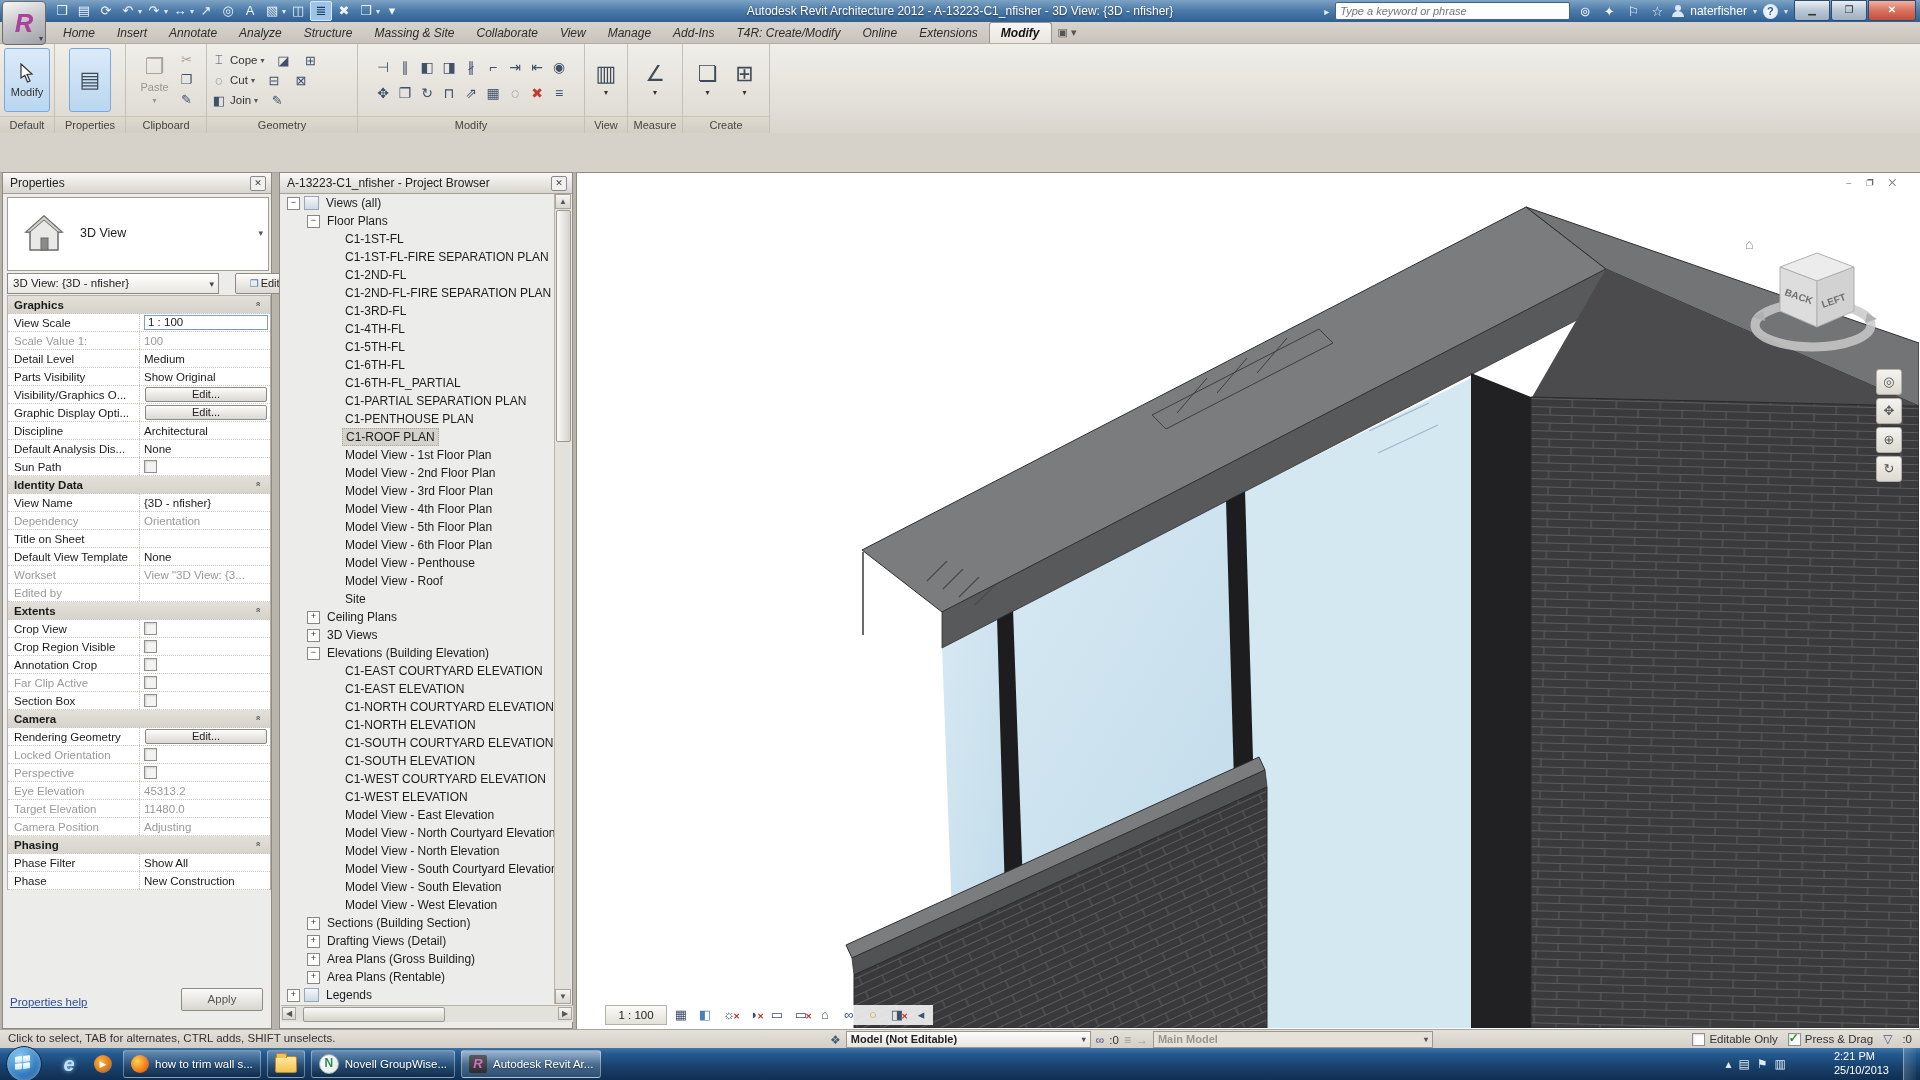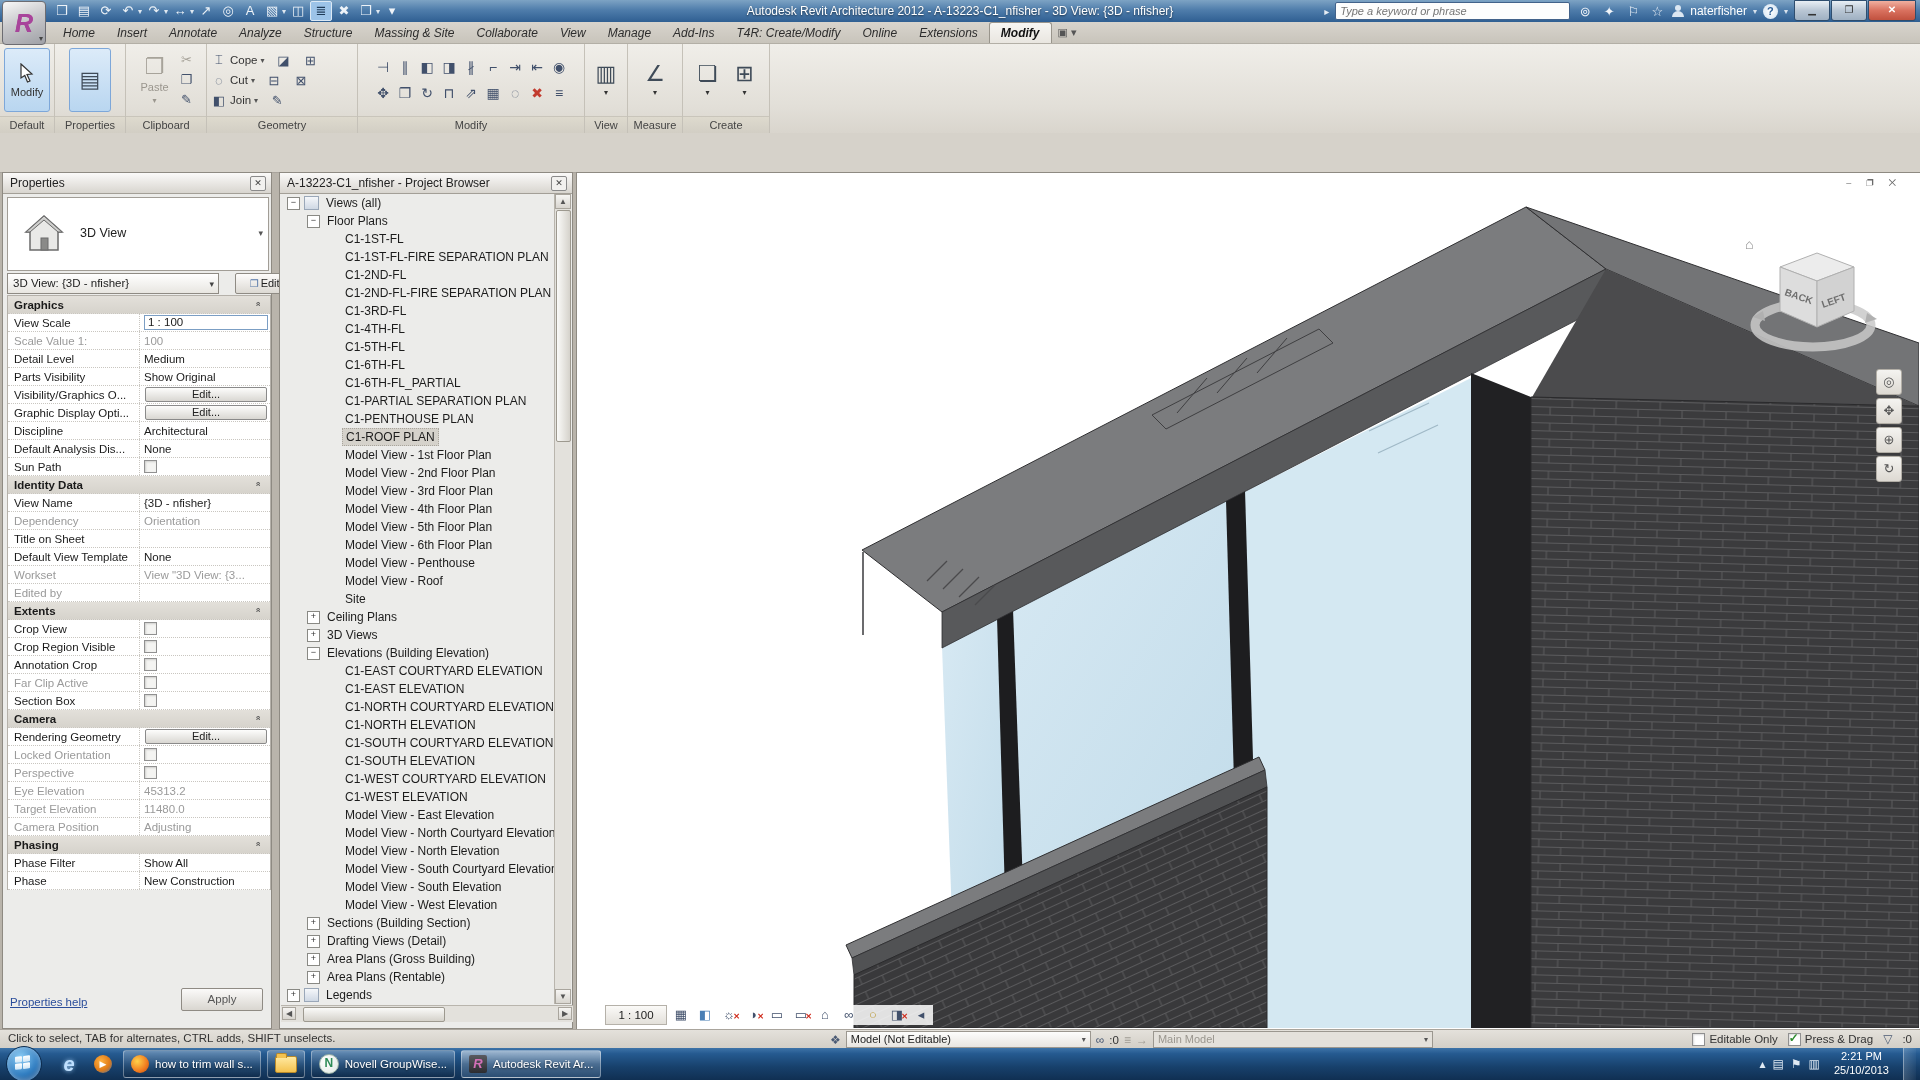--- a/index.html
+++ b/index.html
@@ -127,21 +127,21 @@
   .vcbi{position:relative;width:22px;height:18px;border:1px solid transparent;text-align:center;line-height:17px;font-size:13px;color:#41506b;}
   .vcbi .offx{position:absolute;right:0px;bottom:-1px;font-size:8px;color:#cf2a1b;font-weight:bold;}
   
   #statusbar{position:absolute;left:0;top:1029px;width:1920px;height:19px;background:linear-gradient(180deg,#e4e1db,#d2cec6);
     border-top:1px solid #a9a49c;font-size:11.5px;color:#333;}
   #sbhint{position:absolute;left:8px;top:2px;}
   #sbright{position:absolute;left:830px;top:1px;display:flex;align-items:center;gap:5px;}
   .sbico{font-size:12px;color:#4a5a74;}
   .sbico.dis{color:#a09c94;}
   .sbdrop{height:15px;border:1px solid #9b978f;background:linear-gradient(180deg,#fdfdfc,#e8e5e0);line-height:15px;
-    font-size:11px;padding:0 4px;position:relative;color:#222;}
+    font-size:11px;padding:0 4px;position:relative;color:#222;font-weight:bold;}
   .sbdrop .dd{font-size:8px;color:#555;margin-left:6px;}
   .sbdrop.dis{color:#9a968e;background:#e4e1db;}
   #sbfar{position:absolute;right:8px;top:2px;display:flex;align-items:center;gap:10px;}
   .sbcb{display:flex;align-items:center;gap:4px;}
   .sbcb .cb{background:#fff;}
   .cb.checked{position:relative;}
   .cb.checked:after{content:"✓";position:absolute;left:0px;top:-3px;color:#2c8a2c;font-size:12px;font-weight:bold;}
   
   #taskbar{position:absolute;left:0;top:1048px;width:1920px;height:32px;
     background:linear-gradient(180deg,#3e74a8 0%,#255a90 18%,#17406b 60%,#102f52 100%);display:flex;align-items:center;}
@@ -158,21 +158,21 @@
   .foldico{width:20px;height:15px;background:linear-gradient(180deg,#ffe9a0,#f4c24f);border:1px solid #b98a2a;border-radius:2px;position:relative;}
   .foldico:before{content:"";position:absolute;left:0;top:-4px;width:9px;height:4px;background:#f4c24f;border:1px solid #b98a2a;border-bottom:none;border-radius:2px 2px 0 0;}
   .novico{width:18px;height:18px;border-radius:50%;background:radial-gradient(circle at 35% 35%,#ffffff,#dfe8e2);border:1px solid #9db3a6;
     color:#2e8b57;font-weight:bold;text-align:center;line-height:17px;font-size:12px;text-shadow:none;}
   .revico{width:18px;height:18px;background:linear-gradient(180deg,#5a5a60,#2c2c30);border-radius:2px;color:#d470b8;
     font-weight:bold;font-style:italic;text-align:center;line-height:17px;font-size:13px;text-shadow:none;}
   .ieico{color:#bfe0ff;font-size:20px;font-style:italic;font-weight:bold;text-shadow:0 0 4px #9ecdf5;}
   .wmpico{width:18px;height:18px;border-radius:50%;background:radial-gradient(circle at 38% 35%,#ffb13f,#e07c1a 55%,#2c6fbb);color:#fff;font-size:9px;text-align:center;line-height:18px;}
   #tray{margin-left:auto;display:flex;align-items:center;gap:8px;color:#e8f0f8;font-size:11px;padding-right:4px;}
   #tray .tico2{font-size:12px;color:#dfe9f3;}
-  #clock{text-align:center;line-height:1.25;color:#fff;font-size:11px;padding:0 6px;}
+  #clock{text-align:left;line-height:1.25;color:#fff;font-size:11px;padding:0 6px;margin-left:34px;}
   #showdesk{width:12px;height:32px;background:linear-gradient(90deg,rgba(255,255,255,.18),rgba(255,255,255,.04));border-left:1px solid rgba(255,255,255,.45);}
 </style>
 </head>
 <body>
 
 <div id="app">
 
   <div id="titlebar">
     <div id="qat">
         <span class="qicon">❒</span>

